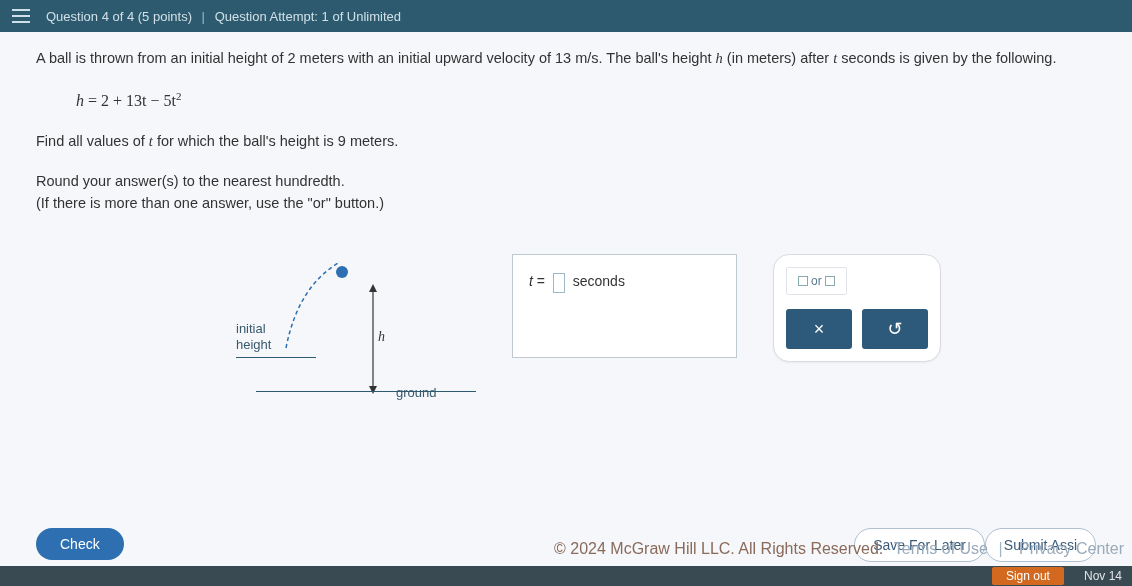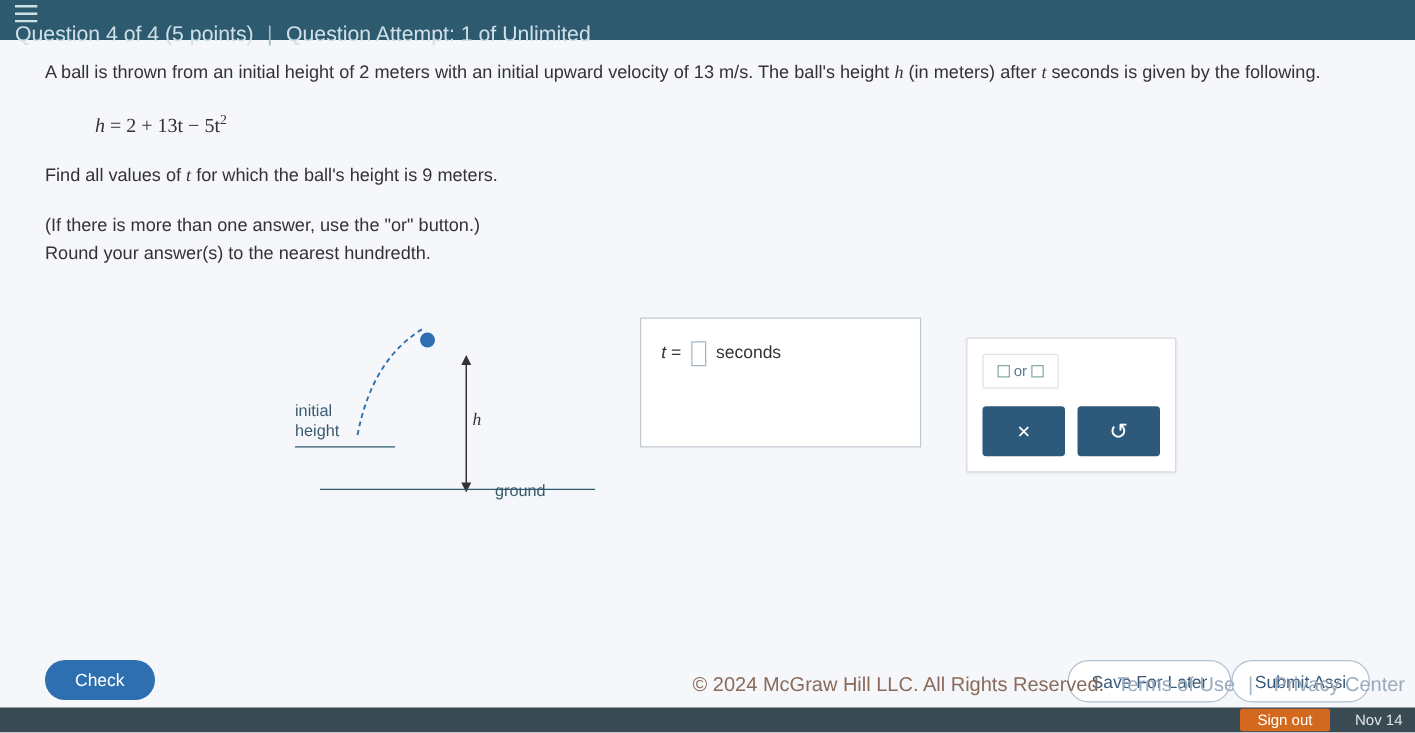--- a/index.html
+++ b/index.html
@@ -9,23 +9,23 @@
       width: 1132px;
       height: 586px;
       overflow: hidden;
       position: relative;
     }
     .top-bar {
       background: #2d5a6e;
       color: #d0e0e8;
       padding: 4px 12px;
       display: flex;
-      font-size: 17px;
+      align-items: center;
+      font-size: 13px;
       height: 32px;
-      flex-direction: column;
     }
     .menu-icon { margin-right: 16px; cursor: pointer; }
     .menu-icon svg { display: block; }
     .question-meta { color: #d0e0e8; }
     .sep { margin: 0 6px; color: #a0b8c4; }
     .content {
       padding: 16px 36px;
       color: #333;
       font-size: 14.5px;
       line-height: 1.5;
@@ -123,26 +123,25 @@
       display: inline-block;
       width: 12px;
       height: 20px;
       border: 1px solid #a0b8c4;
       vertical-align: middle;
       margin: 0 4px;
       background: #fff;
     }
     .tool-panel {
       border: 1px solid #d8dce0;
-      border-radius: 1px;
+      border-radius: 16px;
       padding: 12px;
       background: #fff;
       width: 168px;
       box-shadow: 0 1px 2px rgba(0,0,0,0.05);
-      margin-top: 16px;
     }
     .or-chip {
       display: flex;
       align-items: center;
       justify-content: center;
       font-size: 12px;
       color: #5a7a8e;
       padding: 4px 8px;
       width: fit-content;
       margin-bottom: 14px;
@@ -252,22 +251,22 @@
 
   <div class="math">
     <span class="italic">h</span><span> = 2 + 13t − 5t</span><span class="sup">2</span>
   </div>
 
   <div class="find-text">
     <span>Find all values of </span><span class="italic">t</span><span> for which the ball's height is </span><span>9</span><span> meters.</span>
   </div>
 
   <div class="round-text">
+    <div>Round your answer(s) to the nearest hundredth.</div>
     <div>(If there is more than one answer, use the "or" button.)</div>
-    <div>Round your answer(s) to the nearest hundredth.</div>
   </div>
 
   <div class="answer-row">
     <div class="diagram">
       <div class="ball"></div>
       <svg class="traj" width="70" height="100">
         <path d="M 2 92 Q 14 30 56 6" stroke="#2d6fb0" stroke-width="1.5" stroke-dasharray="4,3" fill="none"></path>
       </svg>
       <svg class="h-arrow" width="10" height="110">
         <line x1="5" y1="4" x2="5" y2="106" stroke="#333" stroke-width="1.2"></line>

